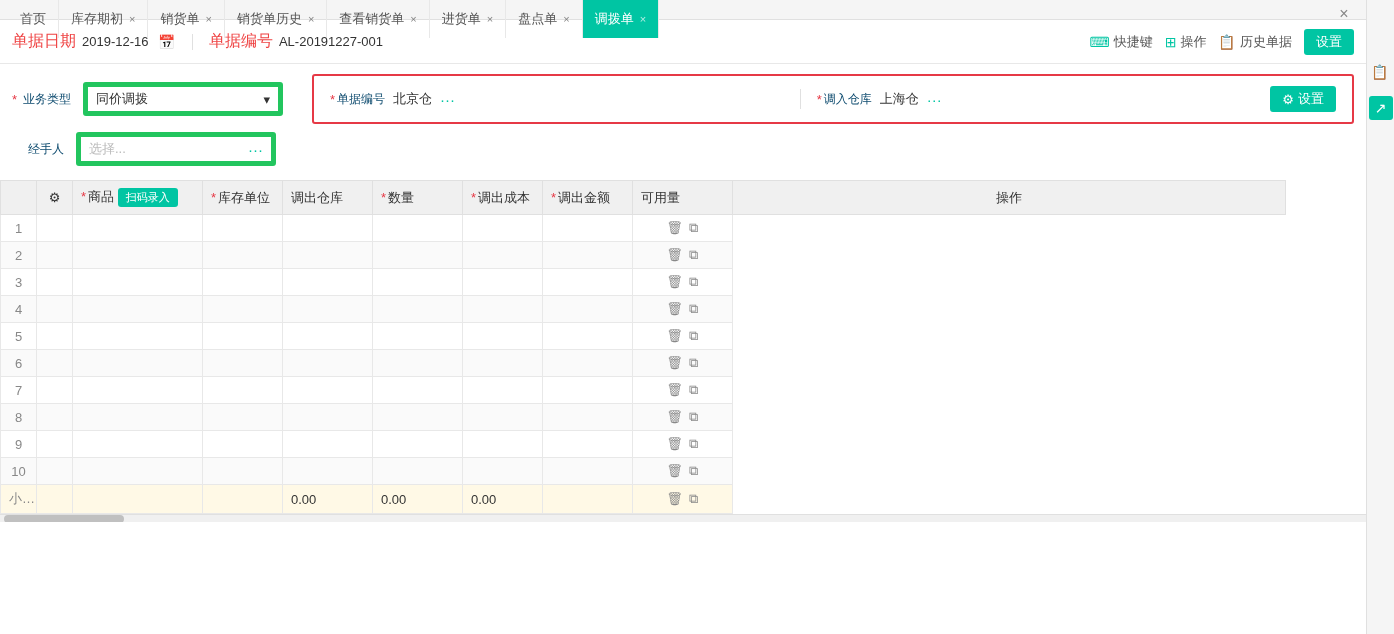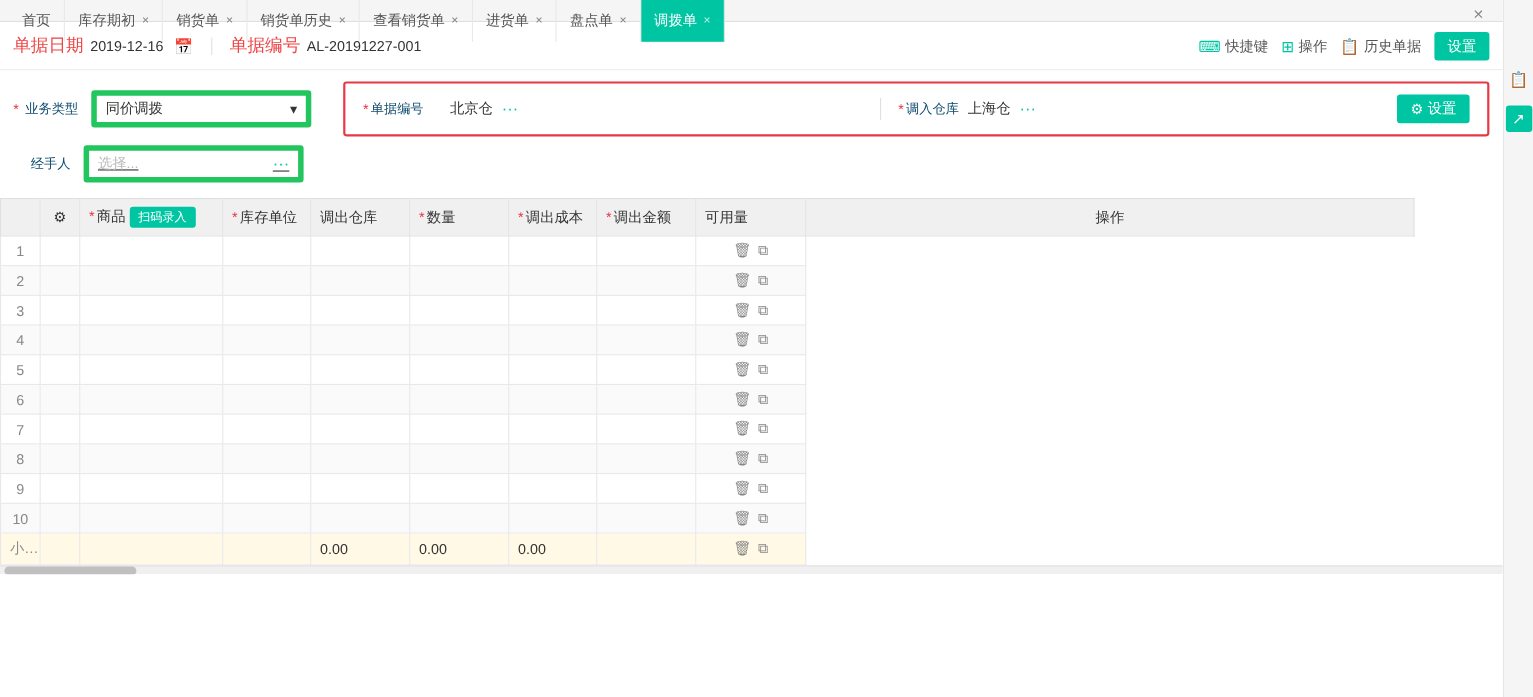--- a/index.html
+++ b/index.html
@@ -194,21 +194,21 @@
           <span>同价调拨</span>
           <span>▾</span>
         </div>
       </div>
 
       <div class="highlighted-box">
 
         <div class="highlighted-section">
           <span class="field-required">*</span>
           <span class="field-label">单据编号</span>
-          <span class="field-value" style="margin-left:24px;">北京仓</span>
+          <span class="field-value" style="margin-left:8px;">北京仓</span>
           <span class="field-dots">···</span>
         </div>
         <div class="highlighted-sep"></div>
 
         <div class="highlighted-section">
           <span class="field-required">*</span>
           <span class="field-label">调入仓库</span>
           <span class="field-value" style="margin-left:8px;">上海仓</span>
           <span class="field-dots">···</span>
         </div>
@@ -218,21 +218,21 @@
             <span>⚙</span>
             <span>设置</span>
           </button>
         </div>
       </div>
     </div>
 
     <div class="form-row">
       <div class="form-field" style="min-width:280px; padding-left:16px;">
         <span class="field-label">经手人</span>
-        <div class="field-select" style="margin-left:8px; min-width:200px;text-decoration:underline;">
+        <div class="field-select" style="margin-left:8px; min-width:200px;">
           <span class="field-placeholder">选择...</span>
           <span class="field-dots" style="margin-left:0;">···</span>
         </div>
       </div>
     </div>
   </div>
 
   <div class="table-container">
     <table>
       <colgroup>

